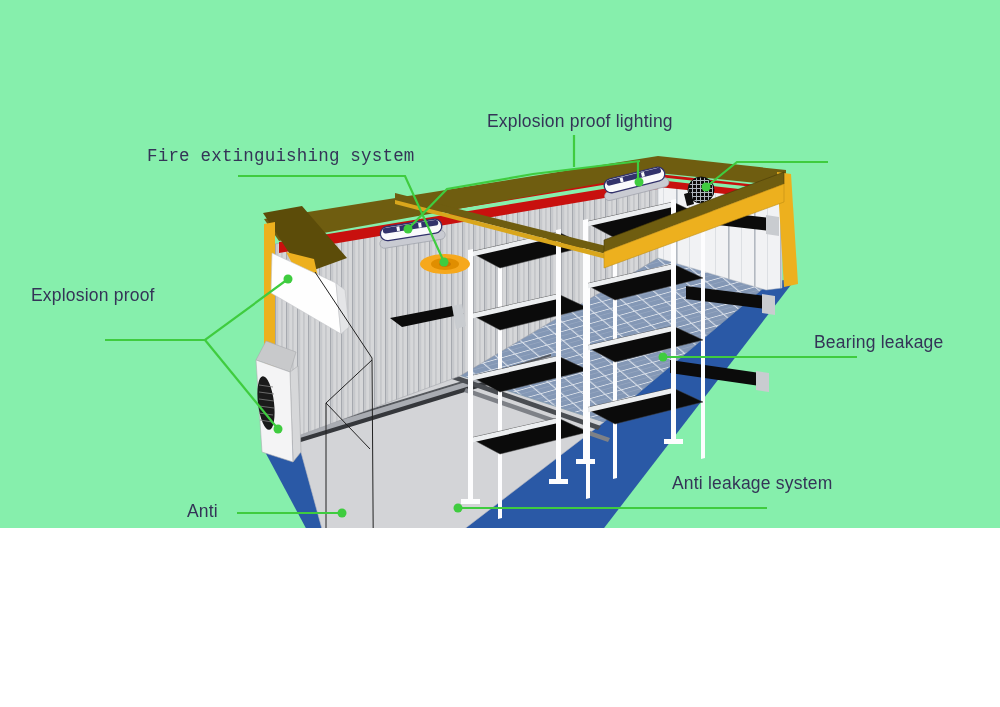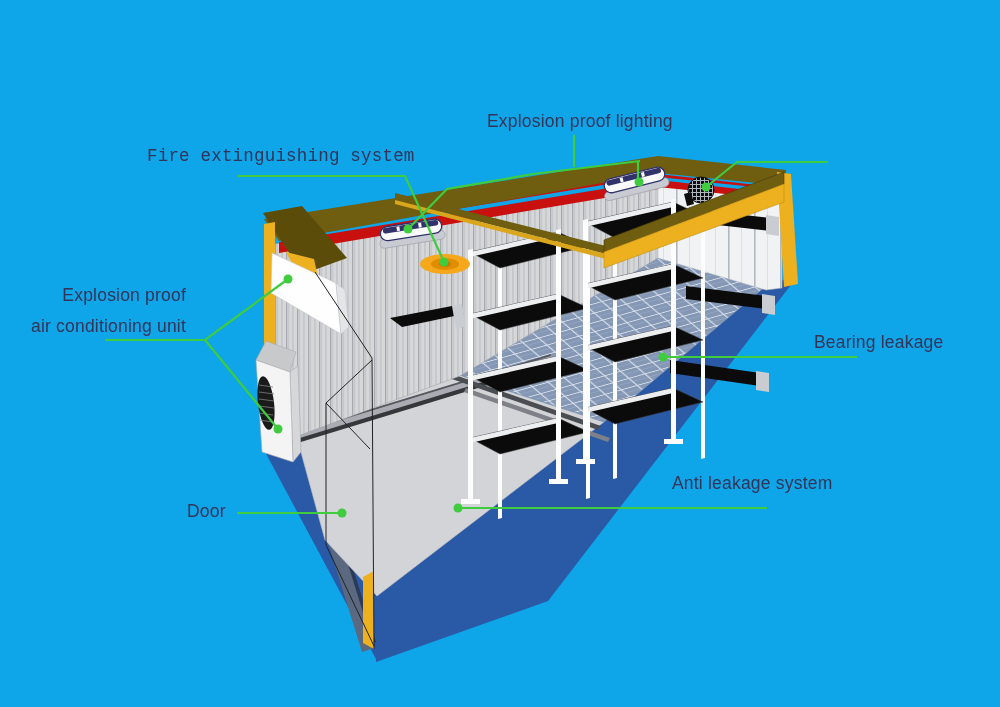--- a/index.html
+++ b/index.html
@@ -1,16 +1,16 @@
 <!DOCTYPE html>
 <html><head>
 <meta charset="utf-8">
 <style>
   html,body{margin:0;padding:0;background:#ffffff;}
-  .stage{position:relative;width:1000px;height:707px;background:#0ea5e9;overflow:hidden;
+  .stage{position:relative;width:1000px;height:528px;background:#86efac;overflow:hidden;
          font-family:"Liberation Sans",sans-serif;}
   .stage svg{position:absolute;left:0;top:0;}
   .callout{position:absolute;font-size:17.5px;color:#343457;letter-spacing:.2px;
            white-space:nowrap;line-height:20px;}
   .callout.two-line div{line-height:31px;}
 </style>
 </head>
 <body>
 
 <div class="stage">
@@ -223,22 +223,21 @@
   </g>
 </svg>
 
 <div class="callout" style="left:487px;top:111px;">Explosion proof lighting</div>
 
 <div class="callout" style="left:147px;top:146px;font-family:Liberation Mono, monospace;">Fire extinguishing system</div>
 
 
 <div class="callout two-line" style="left:31px;top:280px;text-align:right;">
   <div>Explosion proof</div>
-  <div>air conditioning unit</div>
 </div>
 
 <div class="callout" style="left:814px;top:332px;">Bearing leakage</div>
 
-<div class="callout" style="left:187px;top:501px;">Door</div>
+<div class="callout" style="left:187px;top:501px;">Anti</div>
 
 <div class="callout" style="left:672px;top:473px;">Anti leakage system</div>
 
 </div>
 
 </body></html>

